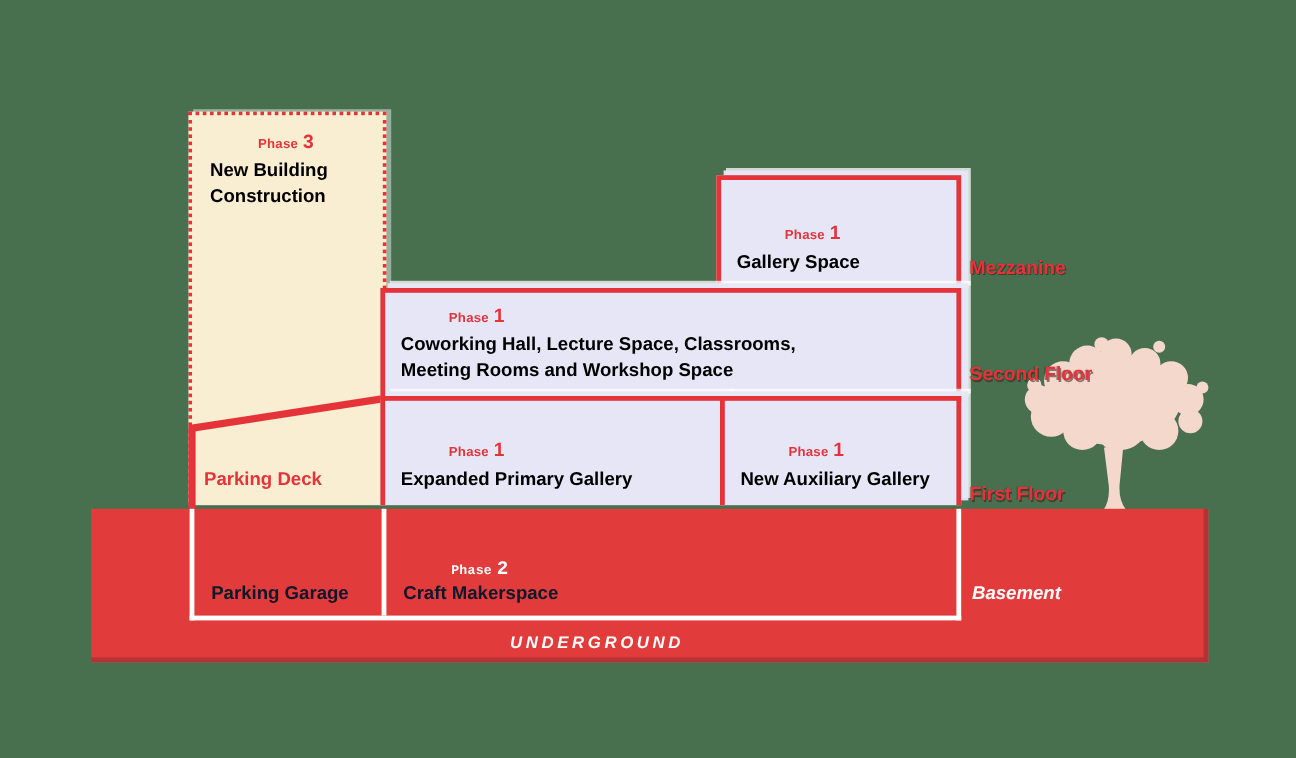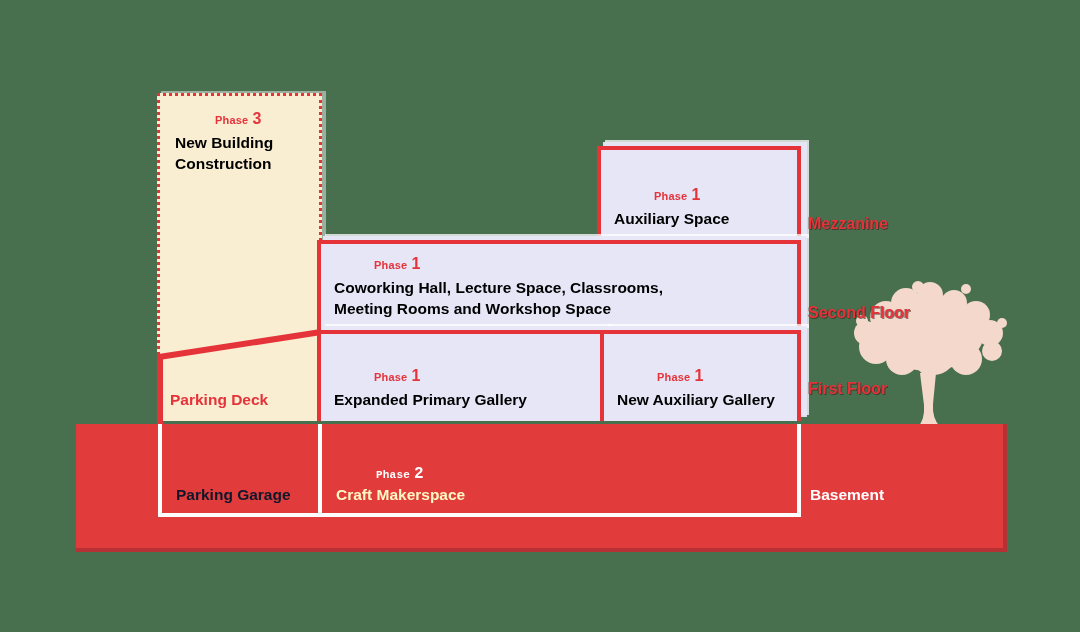--- a/index.html
+++ b/index.html
@@ -47,21 +47,21 @@
   }
   
   .floor-label {
     position: absolute; left: 808px;
     color: #E5333A; font-size: 16px; font-weight: bold;
     text-shadow: 1px 1px 0 rgba(60,26,24,0.55), -1px 0 0 rgba(60,26,24,0.35);
     white-space: nowrap;
   }
   .fl-mezzanine { top: 215px; }
   .fl-second    { top: 304px; }
-  .fl-first     { top: 380px; }
+  .fl-first     { top: 404px; }
   
   .band {
     position: absolute; left: 76px; top: 424px; width: 931px; height: 128px;
     background: #E23B3C;
     box-shadow: inset -4px 0 0 #B53134, inset 0 -4px 0 #B53134;
   }
   .ubox {
     position: absolute; left: 82px; top: 0; width: 643px; height: 93px;
     border: 4px solid #FFFFFF; border-top: none;
   }
@@ -71,24 +71,24 @@
   }
   .u-garage-label {
     position: absolute; left: 14px; bottom: 9px;
     color: #0f172a; font-size: 15.5px; font-weight: bold;
   }
   .u-craft {
     position: absolute; left: 174px; bottom: 9px;
     color: #FFFFFF;
   }
   .u-craft .phase-line { color: #FFFFFF; margin-bottom: 3px; font-family: Liberation Mono, monospace; }
-  .u-craft .croom-name { color: #fef9c3; font-size: 15.5px; font-weight: bold; }
+  .u-craft .croom-name { color: #0f172a; font-size: 15.5px; font-weight: bold; }
   .basement-label {
     position: absolute; left: 734px; top: 62px;
-    color: #FFFFFF; font-size: 15.5px; font-weight: bold;
+    color: #FFFFFF; font-size: 15.5px; font-weight: bold; font-style: italic;
   }
   .underground-caption {
     position: absolute; left: 0; right: 0; bottom: 9px;
     text-align: center;
     transform: translateX(-44px);
     color: #FFFFFF; font-size: 14px; font-weight: bold; font-style: italic;
     letter-spacing: 3px;
   }
   
   .tree-svg { position: absolute; left: 842px; top: 277px; pointer-events: none; }
@@ -132,21 +132,21 @@
 
   <svg class="ramp-svg" width="1080" height="632">
     <line x1="159" y1="357" x2="321" y2="332" stroke="#E5333A" stroke-width="6"></line>
     <line x1="160" y1="355" x2="160" y2="424" stroke="#E5333A" stroke-width="6"></line>
   </svg>
 
   <div class="room room-workshop">
     <div class="phase-line">
       <span class="phase-word">Phase</span><span class="phase-num">1</span>
     </div>
-    <div class="room-name">Auxiliary Space</div>
+    <div class="room-name">Gallery Space</div>
   </div>
 
   <div class="room room-coworking">
     <div class="phase-line">
       <span class="phase-word">Phase</span><span class="phase-num">1</span>
     </div>
     <div class="room-name">Coworking Hall, Lecture Space, Classrooms,</div>
     <div class="room-name">Meeting Rooms and Workshop Space</div>
   </div>
 
@@ -175,15 +175,16 @@
       <div class="udivider"></div>
       <div class="u-garage-label">Parking Garage</div>
       <div class="u-craft">
         <div class="phase-line">
           <span class="phase-word">Phase</span><span class="phase-num">2</span>
         </div>
         <div class="croom-name">Craft Makerspace</div>
       </div>
     </div>
     <div class="basement-label">Basement</div>
+    <div class="underground-caption">UNDERGROUND</div>
   </div>
 
 </div>
 
 </body></html>

